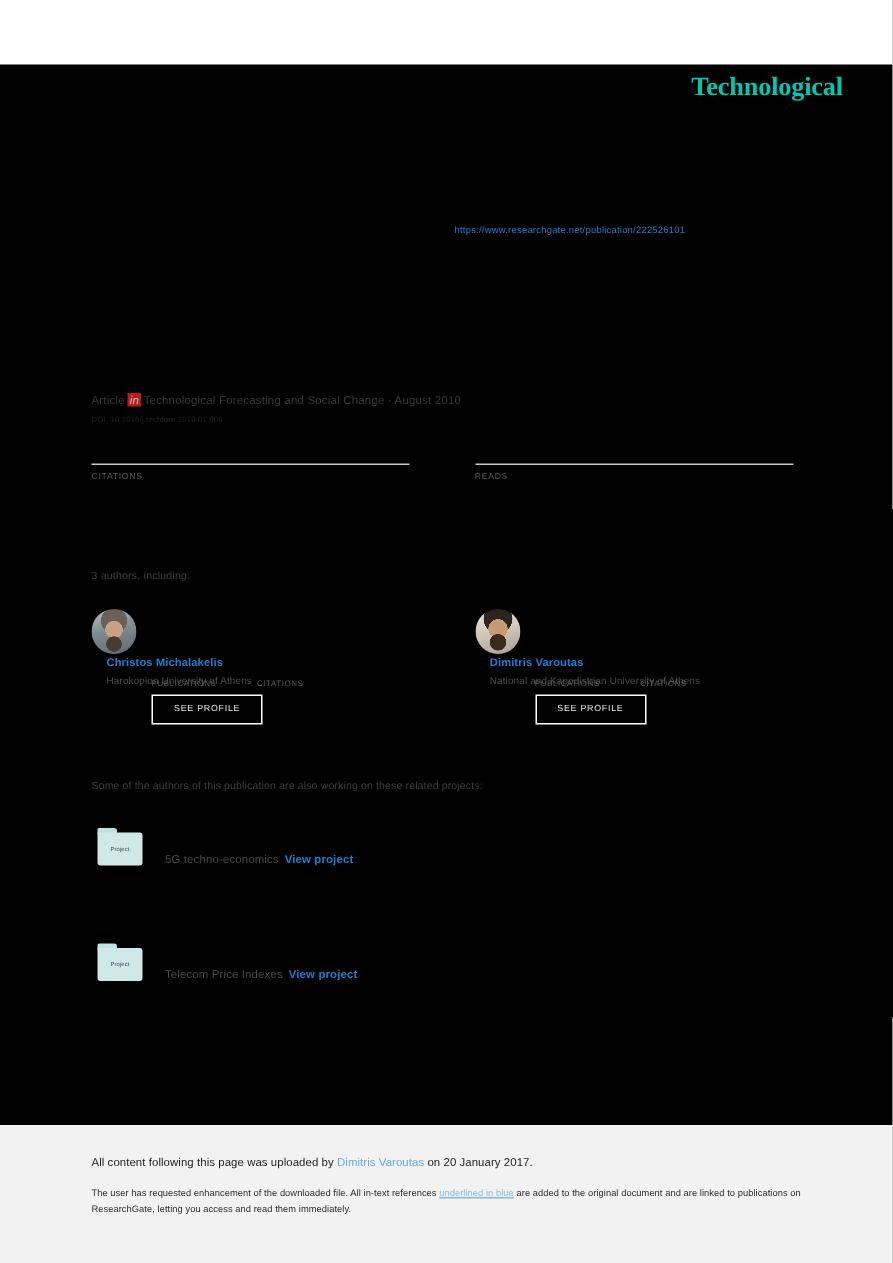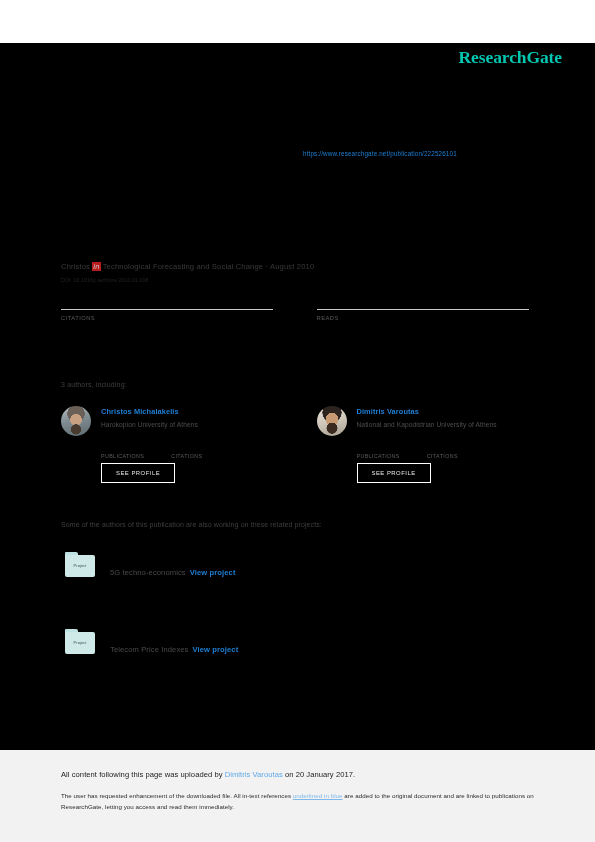--- a/index.html
+++ b/index.html
@@ -124,20 +124,21 @@
     position: absolute;
     top: 363px;
     left: 0;
     right: 0;
     display: flex;
   }
   .author {
     width: 50%;
     display: flex;
     box-sizing: border-box;
+    flex-direction: column;
   }
   .author:last-child { padding-left: 17px; }
 
   .avatar {
     width: 30px;
     height: 30px;
     border-radius: 50%;
     flex: 0 0 30px;
     overflow: hidden;
     position: relative;
@@ -319,28 +320,28 @@
     text-decoration: underline;
   }
 </style>
 </head>
 <body>
 
 <div class="top-strip"></div>
 
 <div class="black-region">
 
-  <div class="rg-logo">ResearchGate</div>
+  <div class="rg-logo">Technological</div>
 
   <div class="rg-url">https://www.researchgate.net/publication/222526101</div>
 
   <div class="content">
 
     <div class="article-line">
-      <span>Christos</span>
+      <span>Article</span>
       <span class="in">in</span>
       <span>Technological Forecasting and Social Change · August 2010</span>
     </div>
 
     <div class="doi-line">DOI: 10.1016/j.techfore.2010.01.008</div>
 
     <div class="stats">
       <div class="stat-col">
         <div class="stat-num">30</div>
         <div class="stat-rule"></div>

